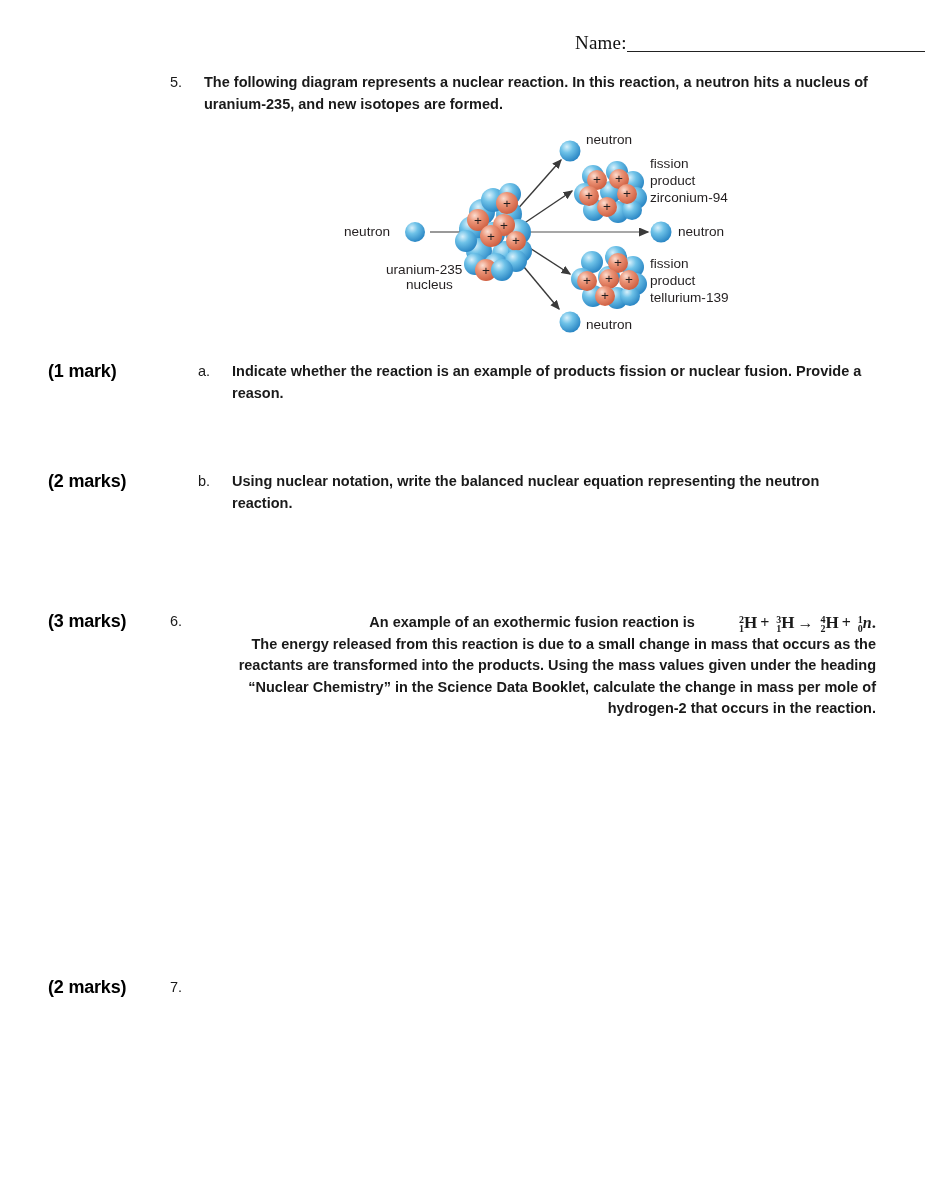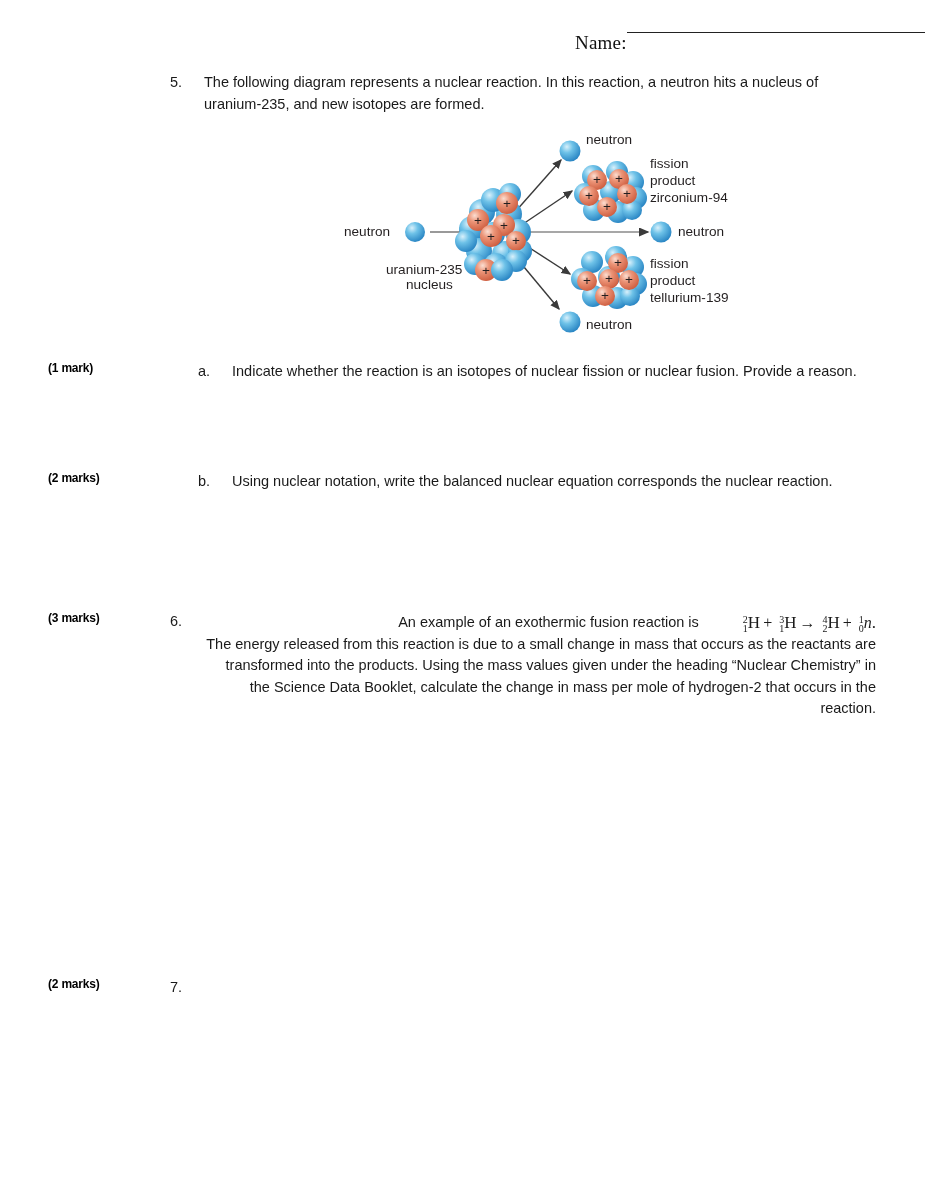--- a/index.html
+++ b/index.html
@@ -17,20 +17,21 @@
     height: 1200px;
     background: #ffffff;
   }
 
   
   .name-row {
     position: absolute;
     left: 575px;
     top: 32px;
     display: flex;
+    align-items: flex-end;
   }
   .name-label {
     font-family: "Liberation Serif", serif;
     font-size: 19px;
     line-height: 22px;
     color: #111;
     letter-spacing: 0.2px;
   }
   .name-line {
     width: 298px;
@@ -47,26 +48,27 @@
     line-height: 21px;
     color: #1a1a1a;
   }
   .q-body {
     position: absolute;
     font-family: "Liberation Sans", sans-serif;
     font-size: 14.5px;
     line-height: 21.5px;
     color: #1a1a1a;
     text-align: left;
+    font-weight: bold;
   }
   .marks {
     position: absolute;
     left: 48px;
     font-family: "Liberation Sans", sans-serif;
-    font-size: 12px;
+    font-size: 18px;
     font-weight: bold;
     color: #000;
     letter-spacing: -0.2px;
   }
 
   
   #q5-num  { left: 170px; top: 72px; }
   #q5-text { left: 204px; top: 72px; width: 670px; }
 
   
@@ -308,25 +310,25 @@
       <text class="dlabel" x="320" y="61">product</text>
       <text class="dlabel" x="320" y="78">zirconium-94</text>
       <text class="dlabel" x="320" y="144">fission</text>
       <text class="dlabel" x="320" y="161">product</text>
       <text class="dlabel" x="320" y="178">tellurium-139</text>
     </svg>
   </div>
 
   <div class="marks" id="marks-a">(1 mark)</div>
   <div class="q-num" id="qa-num">a.</div>
-  <div class="q-body" id="qa-text">Indicate whether the reaction is an isotopes of nuclear fission or nuclear fusion. Provide a reason.</div>
+  <div class="q-body" id="qa-text">Indicate whether the reaction is an example of products fission or nuclear fusion. Provide a reason.</div>
 
   <div class="marks" id="marks-b">(2 marks)</div>
   <div class="q-num" id="qb-num">b.</div>
-  <div class="q-body" id="qb-text">Using nuclear notation, write the balanced nuclear equation corresponds the nuclear reaction.</div>
+  <div class="q-body" id="qb-text">Using nuclear notation, write the balanced nuclear equation representing the neutron reaction.</div>
 
   <div class="marks" id="marks-6">(3 marks)</div>
   <div class="q-num" id="q6-num">6.</div>
   <div class="q-body" id="q6-text">
     <span>An example of an exothermic fusion reaction is</span><span class="eq-inline"><span class="nuc"><sup>2</sup><sub>1</sub></span><span class="sym">H</span><span class="op">+</span><span class="nuc"><sup>3</sup><sub>1</sub></span><span class="sym">H</span><span class="op">→</span><span class="nuc"><sup>4</sup><sub>2</sub></span><span class="sym">H</span><span class="op">+</span><span class="nuc"><sup>1</sup><sub>0</sub></span><span class="sym-it">n</span><span class="sym">.</span></span><br><span>The energy released from this reaction is due to a small change in mass that occurs as the reactants are transformed into the products. Using the mass values given under the heading “Nuclear Chemistry” in the Science Data Booklet, calculate the change in mass per mole of hydrogen-2 that occurs in the reaction.</span>
   </div>
 
   <div class="marks" id="marks-7">(2 marks)</div>
   <div class="q-num" id="q7-num">7.</div>
 

